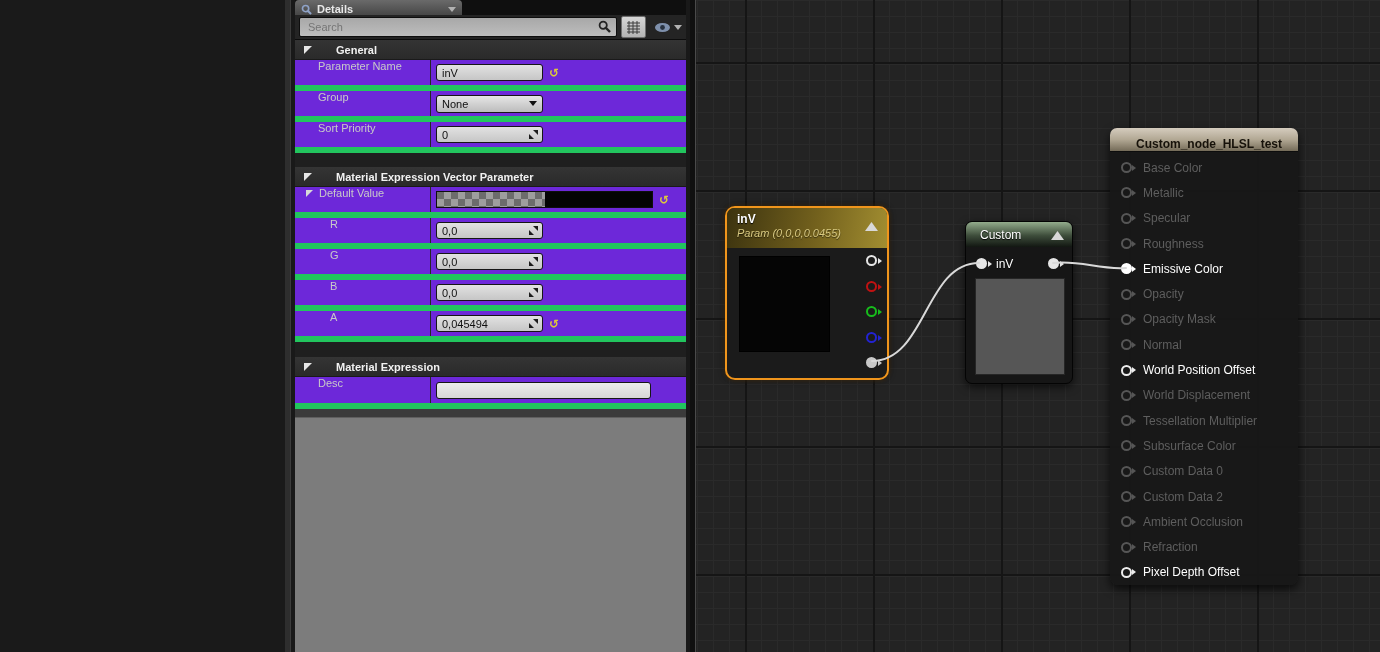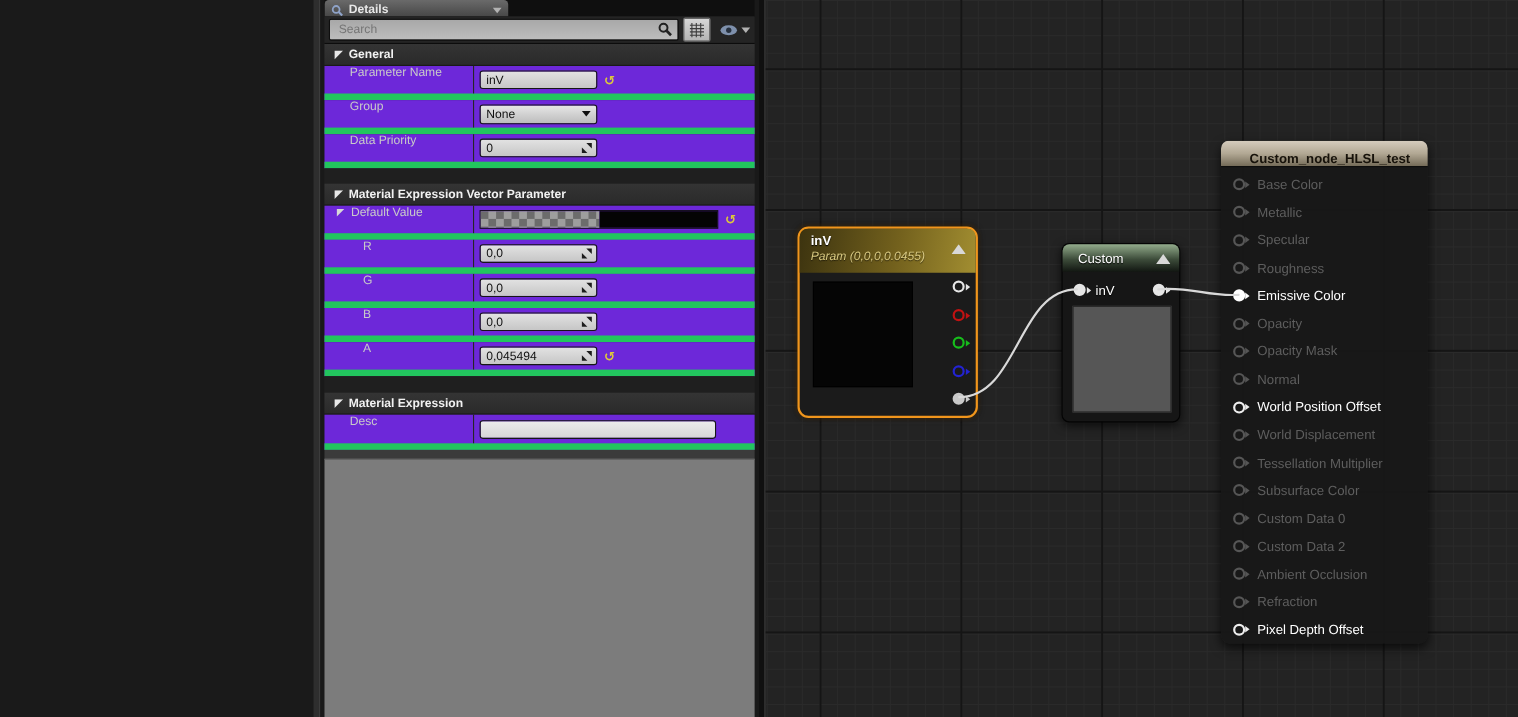--- a/index.html
+++ b/index.html
@@ -15,21 +15,21 @@
   .tab{width:155px;background:linear-gradient(#6a6a6a,#474747);border-radius:4px 4px 0 0;display:flex;align-items:flex-end;padding:0 6px;overflow:hidden;}
   .tab-inner{display:flex;align-items:center;gap:5px;margin-top:-4px;width:100%;}
   .tab-label{font-size:11px;font-weight:bold;color:#e8e8e8;flex:1;}
   .caret{width:0;height:0;border-left:4px solid transparent;border-right:4px solid transparent;border-top:5px solid #b2b2b2;}
   .toolbar{height:24px;background:#242424;display:flex;align-items:center;padding:0 4px;gap:4px;flex:none;border-bottom:1px solid #0c0c0c;}
   .search-box{width:320px;height:18px;background:linear-gradient(#a8a8a8,#bdbdbd);border:1px solid #0e0e0e;border-radius:2px;display:flex;align-items:center;padding:0 4px 0 6px;}
   .search-box input{flex:1;border:none;outline:none;background:transparent;font-size:11px;color:#3c3c3c;font-family:inherit;min-width:0;}
   .tool-btn{width:24px;height:20px;background:linear-gradient(#d6d6d6,#b4b4b4);border:1px solid #6e6e6e;border-radius:2px;display:flex;align-items:center;justify-content:center;}
   .eye-group{display:flex;align-items:center;gap:3px;margin-left:4px;}
   .sections{flex:none;background:#1f1f1f;}
-  .sec-header{height:19px;background:linear-gradient(#343434,#2a2a2a);display:flex;align-items:center;gap:5px;padding-left:9px;border-bottom:1px solid #1a1a1a;}
+  .sec-header{height:19px;background:linear-gradient(#343434,#2a2a2a);display:flex;align-items:center;gap:24px;padding-left:9px;border-bottom:1px solid #1a1a1a;}
   .sec-title{font-size:11px;font-weight:bold;color:#f1f1f1;}
   .tri{flex:none;display:block;}
   .sec-gap{height:14px;background:#1f1f1f;}
   .row{height:25px;background:#6d28d9;display:flex;align-items:flex-start;border-bottom:6px solid #22c55e;}
   .row .lbl-cell{width:135px;flex:none;display:flex;align-items:center;gap:6px;padding-left:23px;box-sizing:border-box;}
   .row .lbl-cell.sub{padding-left:35px;}
   .row .lbl-cell.expander{padding-left:11px;}
   .row .lbl{font-size:11px;color:#c9c9c9;}
   .row .val-cell{flex:1;display:flex;align-items:center;gap:6px;padding-left:5px;border-left:1px solid #262626;align-self:stretch;}
   .field{height:17px;background:linear-gradient(#e2e2e2,#c6c6c6);border:1px solid #161616;border-radius:3px;display:flex;align-items:center;box-sizing:border-box;}
@@ -172,21 +172,21 @@
           </div>
         <div class="val-cell">
           <div class="dropdown">
             <span class="dval">None</span>
             <span class="dd-caret"></span>
           </div>
         </div>
       </div>
       <div class="row">
         <div class="lbl-cell">
-            <span class="lbl">Data Priority</span>
+            <span class="lbl">Sort Priority</span>
           </div>
         <div class="val-cell">
           <div class="field w-text">
             <input readonly="" value="0" style="">
             <svg class="spin-icon" width="11" height="11" viewBox="0 0 11 11">
                 <polygon points="10,1 5,1 10,6" fill="#1c1c1c"></polygon>
                 <polygon points="1,10 1,5 6,10" fill="#1c1c1c"></polygon>
               </svg>
           </div>
         </div>

